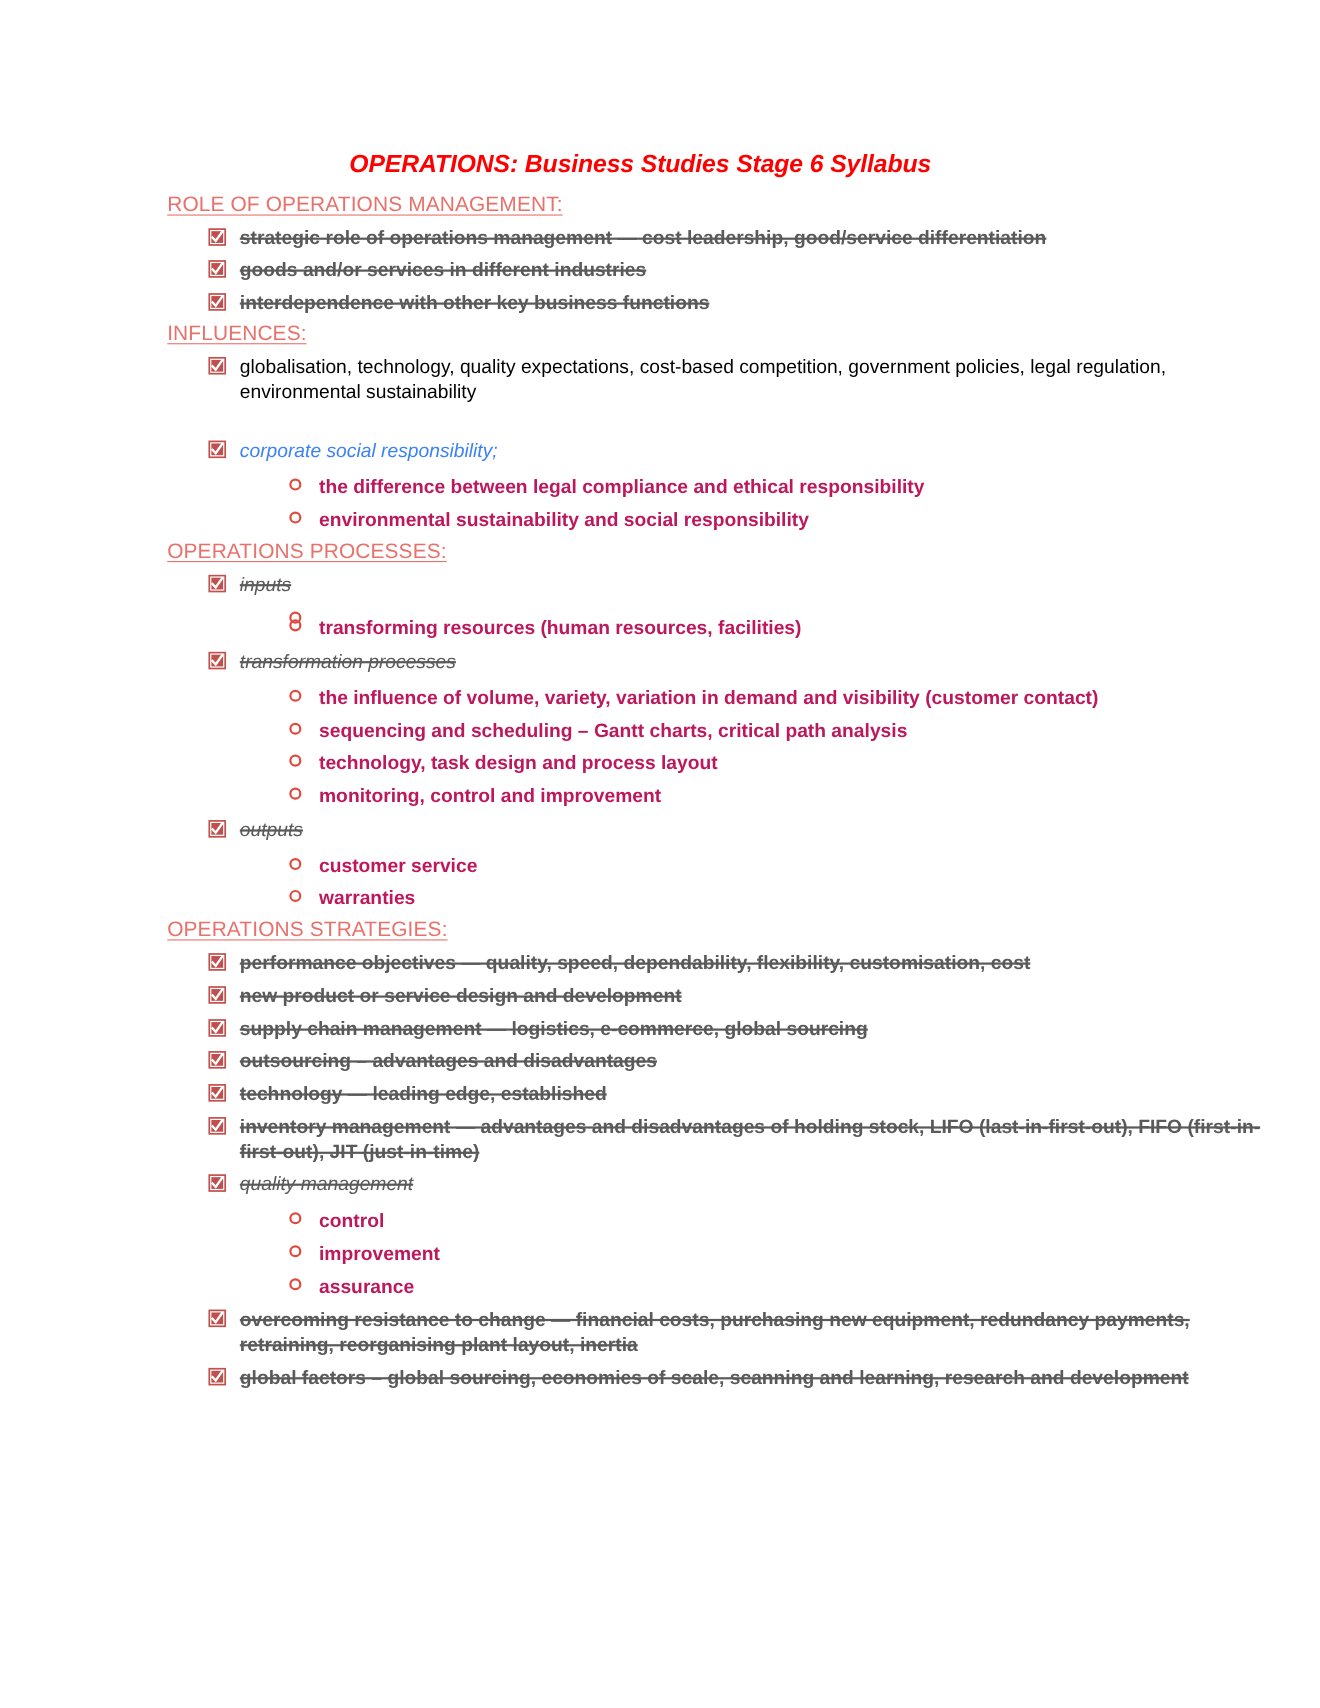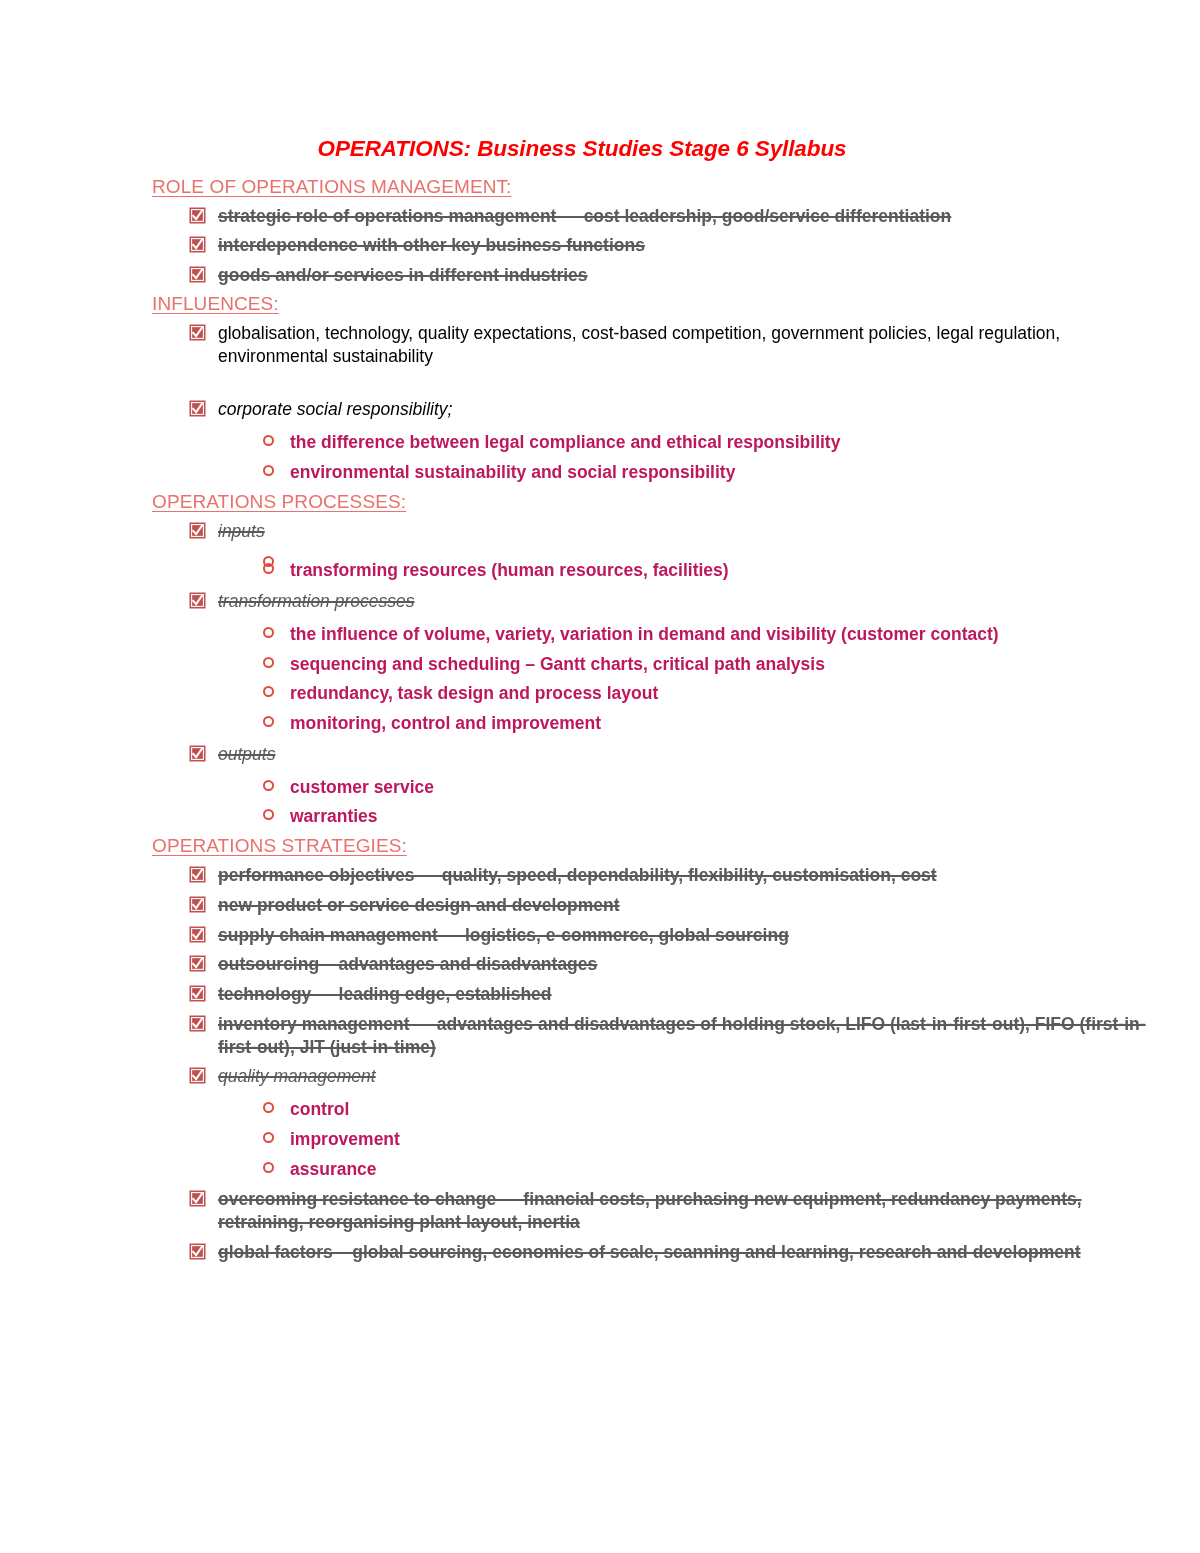--- a/index.html
+++ b/index.html
@@ -110,21 +110,21 @@
     text-decoration-thickness: 1.6px;
   }
   .struck-italic {
     text-decoration: line-through;
     color: #5A5A5A;
     font-style: italic;
     font-weight: normal;
     text-decoration-thickness: 1.6px;
   }
   .plain { color: #000000; font-weight: normal; }
-  .ital { color: #000000; font-style: italic; font-weight: normal; margin-top: 31px; }
+  .ital { color: #3b82f6; font-style: italic; font-weight: normal; margin-top: 31px; }
 </style>
 </head>
 <body>
 
 <div class="page">
 
   <h1 class="doc-title">OPERATIONS: Business Studies Stage 6 Syllabus</h1>
 
   <div id="sections-root">
       <section class="section">
@@ -137,29 +137,29 @@
                 <path d="M4.2 8.9 L7.1 12.0 L13.0 3.6" fill="none" stroke="#ffffff" stroke-width="2.1" stroke-linecap="square" stroke-linejoin="miter"></path>
               </svg></span>
             <span class="txt struck">strategic role of operations management — cost leadership, good/service differentiation</span>
           </li>
           <li class="item1">
             <span class="cb"><svg viewBox="0 0 17 17" width="17" height="17" aria-hidden="true">
                 <rect x="0.5" y="0.5" width="16" height="16" fill="#C0504D"></rect>
                 <rect x="2.6" y="2.6" width="11.8" height="11.8" fill="none" stroke="#ffffff" stroke-width="1.1"></rect>
                 <path d="M4.2 8.9 L7.1 12.0 L13.0 3.6" fill="none" stroke="#ffffff" stroke-width="2.1" stroke-linecap="square" stroke-linejoin="miter"></path>
               </svg></span>
+            <span class="txt struck">goods and/or services in different industries</span>
+          </li>
+          <li class="item1">
+            <span class="cb"><svg viewBox="0 0 17 17" width="17" height="17" aria-hidden="true">
+                <rect x="0.5" y="0.5" width="16" height="16" fill="#C0504D"></rect>
+                <rect x="2.6" y="2.6" width="11.8" height="11.8" fill="none" stroke="#ffffff" stroke-width="1.1"></rect>
+                <path d="M4.2 8.9 L7.1 12.0 L13.0 3.6" fill="none" stroke="#ffffff" stroke-width="2.1" stroke-linecap="square" stroke-linejoin="miter"></path>
+              </svg></span>
             <span class="txt struck">interdependence with other key business functions</span>
-          </li>
-          <li class="item1">
-            <span class="cb"><svg viewBox="0 0 17 17" width="17" height="17" aria-hidden="true">
-                <rect x="0.5" y="0.5" width="16" height="16" fill="#C0504D"></rect>
-                <rect x="2.6" y="2.6" width="11.8" height="11.8" fill="none" stroke="#ffffff" stroke-width="1.1"></rect>
-                <path d="M4.2 8.9 L7.1 12.0 L13.0 3.6" fill="none" stroke="#ffffff" stroke-width="2.1" stroke-linecap="square" stroke-linejoin="miter"></path>
-              </svg></span>
-            <span class="txt struck">goods and/or services in different industries</span>
           </li>
         </ul>
       </section>
       <section class="section">
         <h2 class="section-heading sec-gap">INFLUENCES:</h2>
         <ul class="lvl1">
           <li class="item1">
             <span class="cb"><svg viewBox="0 0 17 17" width="17" height="17" aria-hidden="true">
                 <rect x="0.5" y="0.5" width="16" height="16" fill="#C0504D"></rect>
                 <rect x="2.6" y="2.6" width="11.8" height="11.8" fill="none" stroke="#ffffff" stroke-width="1.1"></rect>
@@ -200,21 +200,21 @@
             <span class="cb"><svg viewBox="0 0 17 17" width="17" height="17" aria-hidden="true">
                 <rect x="0.5" y="0.5" width="16" height="16" fill="#C0504D"></rect>
                 <rect x="2.6" y="2.6" width="11.8" height="11.8" fill="none" stroke="#ffffff" stroke-width="1.1"></rect>
                 <path d="M4.2 8.9 L7.1 12.0 L13.0 3.6" fill="none" stroke="#ffffff" stroke-width="2.1" stroke-linecap="square" stroke-linejoin="miter"></path>
               </svg></span>
             <span class="txt struck-italic">transformation processes</span>
           </li>
           <ul class="lvl2">
             <li class="item2"><span class="dot"></span><span>the influence of volume, variety, variation in demand and visibility (customer contact)</span></li>
             <li class="item2"><span class="dot"></span><span>sequencing and scheduling – Gantt charts, critical path analysis</span></li>
-            <li class="item2"><span class="dot"></span><span>redundancy, task design and process layout</span></li>
+            <li class="item2"><span class="dot"></span><span>technology, task design and process layout</span></li>
             <li class="item2"><span class="dot"></span><span>monitoring, control and improvement</span></li>
           </ul>
           <li class="item1">
             <span class="cb"><svg viewBox="0 0 17 17" width="17" height="17" aria-hidden="true">
                 <rect x="0.5" y="0.5" width="16" height="16" fill="#C0504D"></rect>
                 <rect x="2.6" y="2.6" width="11.8" height="11.8" fill="none" stroke="#ffffff" stroke-width="1.1"></rect>
                 <path d="M4.2 8.9 L7.1 12.0 L13.0 3.6" fill="none" stroke="#ffffff" stroke-width="2.1" stroke-linecap="square" stroke-linejoin="miter"></path>
               </svg></span>
             <span class="txt struck-italic">outputs</span>
           </li>

